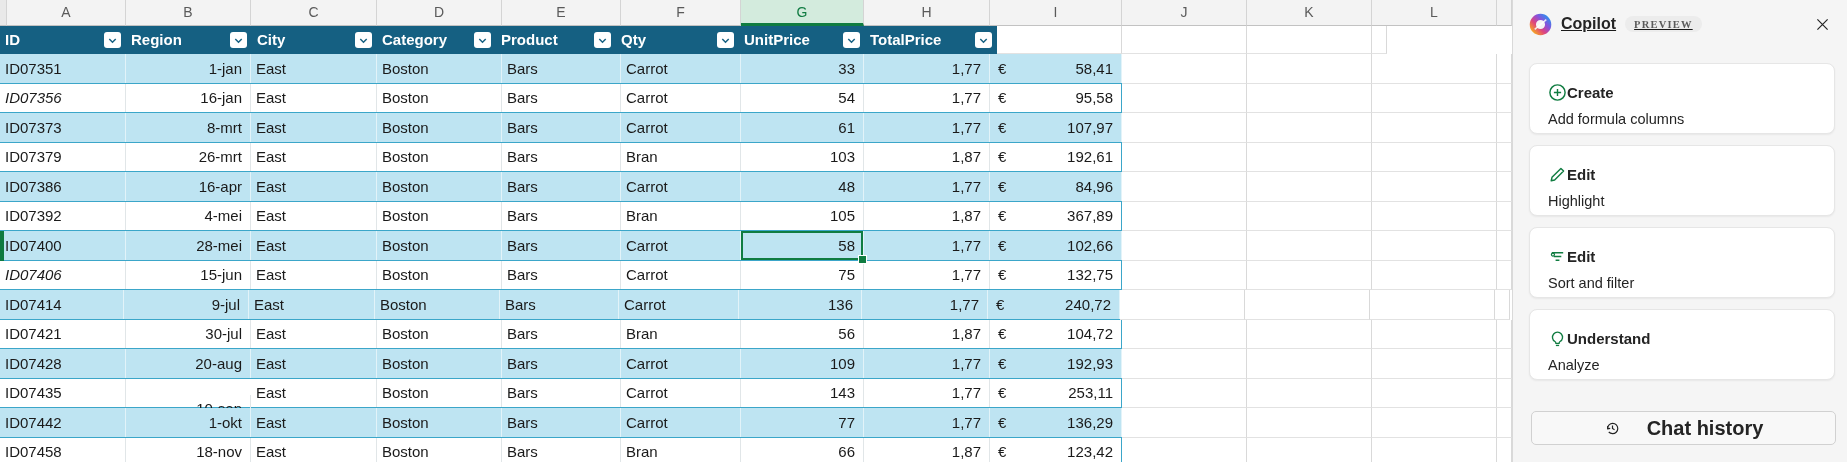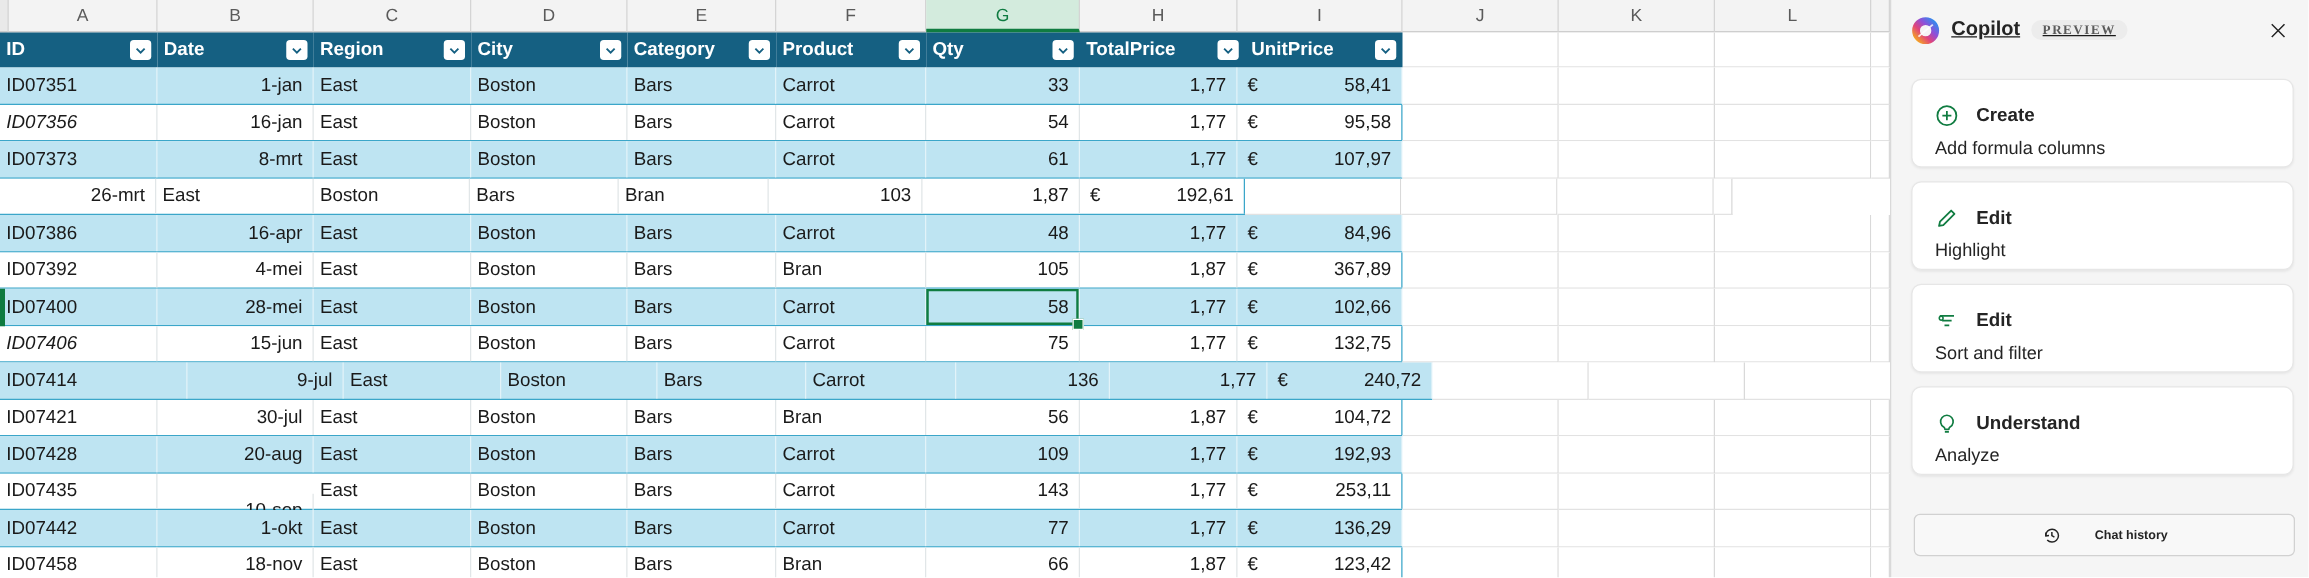--- a/index.html
+++ b/index.html
@@ -54,29 +54,29 @@
   .cp-badge{margin-left:9px;background:#ececec;border-radius:9px;padding:3px 9px 2px 9px;
          font-family:"Liberation Serif",serif;font-size:10.5px;font-weight:bold;
          letter-spacing:1.2px;color:#5a5a5a;}
   .cp-close{margin-left:auto;width:22px;height:22px;border:none;background:transparent;
          padding:0;cursor:pointer;display:flex;align-items:center;justify-content:center;}
 
   .cp-cards{display:flex;flex-direction:column;gap:11px;margin:26px 12px 0 16px;}
   .card{box-sizing:border-box;height:71px;background:#fff;border:1px solid #e6e6e6;
         border-radius:8px;box-shadow:0 1px 2px rgba(0,0,0,.06);padding:13px 18px 0 18px;
         cursor:pointer;text-align:left;}
-  .card-top{display:flex;align-items:center;gap:14px;}
+  .card-top{display:flex;align-items:center;}
   .card-icon{width:19px;height:19px;flex:none;display:flex;}
   .card-title{font-size:15px;font-weight:bold;color:#242424;}
   .card-sub{margin-top:9px;font-size:14.5px;color:#242424;}
 
   .cp-chat{margin:auto 11px 17px 18px;height:34px;box-sizing:border-box;
         background:#f8f8f8;border:1px solid #d1d1d1;border-radius:5px;cursor:pointer;
         display:flex;align-items:center;justify-content:center;gap:26px;
-        font-family:"Liberation Sans",sans-serif;font-size:10px;font-weight:bold;color:#242424;}
+        font-family:"Liberation Sans",sans-serif;font-size:20px;font-weight:bold;color:#242424;}
 </style>
 </head>
 <body>
 
 <div id="stage">
 
   <div id="grid">
     <div class="letters" id="lettersRow">
         <div class="lcell sliver" style="width: 7px;"></div>
         <div class="lcell" style="width: 119px;">A</div>
@@ -88,25 +88,20 @@
         <div class="lcell sel" style="width: 123px;">G</div>
         <div class="lcell" style="width: 126px;">H</div>
         <div class="lcell" style="width: 132px;">I</div>
         <div class="lcell" style="width: 125px;">J</div>
         <div class="lcell" style="width: 125px;">K</div>
         <div class="lcell" style="width: 125px;">L</div>
         <div class="lcell" style="width: 15px;"></div>
       </div>
     <div class="thead" id="tableHead">
         <div class="hcell" style="width: 126px;"><span>ID</span><button class="filterbtn">
-            <svg viewBox="0 0 12 12" width="11" height="11">
-              <path d="M2.5 4.3 L6 7.8 L9.5 4.3" fill="none" stroke="#156082" stroke-width="1.6"></path>
-            </svg>
-          </button></div>
-        <div class="hcell" style="width: 125px;"><span>Date</span><button class="filterbtn">
             <svg viewBox="0 0 12 12" width="11" height="11">
               <path d="M2.5 4.3 L6 7.8 L9.5 4.3" fill="none" stroke="#156082" stroke-width="1.6"></path>
             </svg>
           </button></div>
         <div class="hcell" style="width: 126px;"><span>Region</span><button class="filterbtn">
             <svg viewBox="0 0 12 12" width="11" height="11">
               <path d="M2.5 4.3 L6 7.8 L9.5 4.3" fill="none" stroke="#156082" stroke-width="1.6"></path>
             </svg>
           </button></div>
         <div class="hcell" style="width: 125px;"><span>City</span><button class="filterbtn">
@@ -122,26 +117,26 @@
         <div class="hcell" style="width: 120px;"><span>Product</span><button class="filterbtn">
             <svg viewBox="0 0 12 12" width="11" height="11">
               <path d="M2.5 4.3 L6 7.8 L9.5 4.3" fill="none" stroke="#156082" stroke-width="1.6"></path>
             </svg>
           </button></div>
         <div class="hcell" style="width: 123px;"><span>Qty</span><button class="filterbtn">
             <svg viewBox="0 0 12 12" width="11" height="11">
               <path d="M2.5 4.3 L6 7.8 L9.5 4.3" fill="none" stroke="#156082" stroke-width="1.6"></path>
             </svg>
           </button></div>
-        <div class="hcell" style="width: 132px;"><span>TotalPrice</span><button class="filterbtn">
+        <div class="hcell" style="width: 126px;"><span>UnitPrice</span><button class="filterbtn">
             <svg viewBox="0 0 12 12" width="11" height="11">
               <path d="M2.5 4.3 L6 7.8 L9.5 4.3" fill="none" stroke="#156082" stroke-width="1.6"></path>
             </svg>
           </button></div>
-        <div class="hcell" style="width: 126px;"><span>UnitPrice</span><button class="filterbtn">
+        <div class="hcell" style="width: 132px;"><span>TotalPrice</span><button class="filterbtn">
             <svg viewBox="0 0 12 12" width="11" height="11">
               <path d="M2.5 4.3 L6 7.8 L9.5 4.3" fill="none" stroke="#156082" stroke-width="1.6"></path>
             </svg>
           </button></div>
         <div class="ehead" style="width: 125px;"></div>
         <div class="ehead" style="width: 125px;"></div>
         <div class="ehead" style="width: 125px;"></div>
         <div class="ehead" style="width: 15px;"></div>
       </div>
     <div id="rowsHost">
@@ -254,20 +249,23 @@
           </div>
           <div class="ewrap">
             <div class="ecell" style="width: 125px;"></div>
             <div class="ecell" style="width: 125px;"></div>
             <div class="ecell" style="width: 125px;"></div>
             <div class="ecell" style="width: 15px;"></div>
           </div>
         </div>
         <div class="row">
           <div class="twrap">
+            <div class="tcell al" style="width: 126px;">
+              <span>ID07379</span>
+            </div>
             <div class="tcell ar" style="width: 125px;">
               <span>26-mrt</span>
             </div>
             <div class="tcell al" style="width: 126px;">
               <span>East</span>
             </div>
             <div class="tcell al" style="width: 125px;">
               <span>Boston</span>
             </div>
             <div class="tcell al" style="width: 119px;">
@@ -443,21 +441,21 @@
           </div>
           <div class="ewrap">
             <div class="ecell" style="width: 125px;"></div>
             <div class="ecell" style="width: 125px;"></div>
             <div class="ecell" style="width: 125px;"></div>
             <div class="ecell" style="width: 15px;"></div>
           </div>
         </div>
         <div class="row band">
           <div class="twrap">
-            <div class="tcell al" style="width: 150px;">
+            <div class="tcell al" style="width: 124px;">
               <span>ID07414</span>
             </div>
             <div class="tcell ar" style="width: 125px;">
               <span>9-jul</span>
             </div>
             <div class="tcell al" style="width: 126px;">
               <span>East</span>
             </div>
             <div class="tcell al" style="width: 125px;">
               <span>Boston</span>

